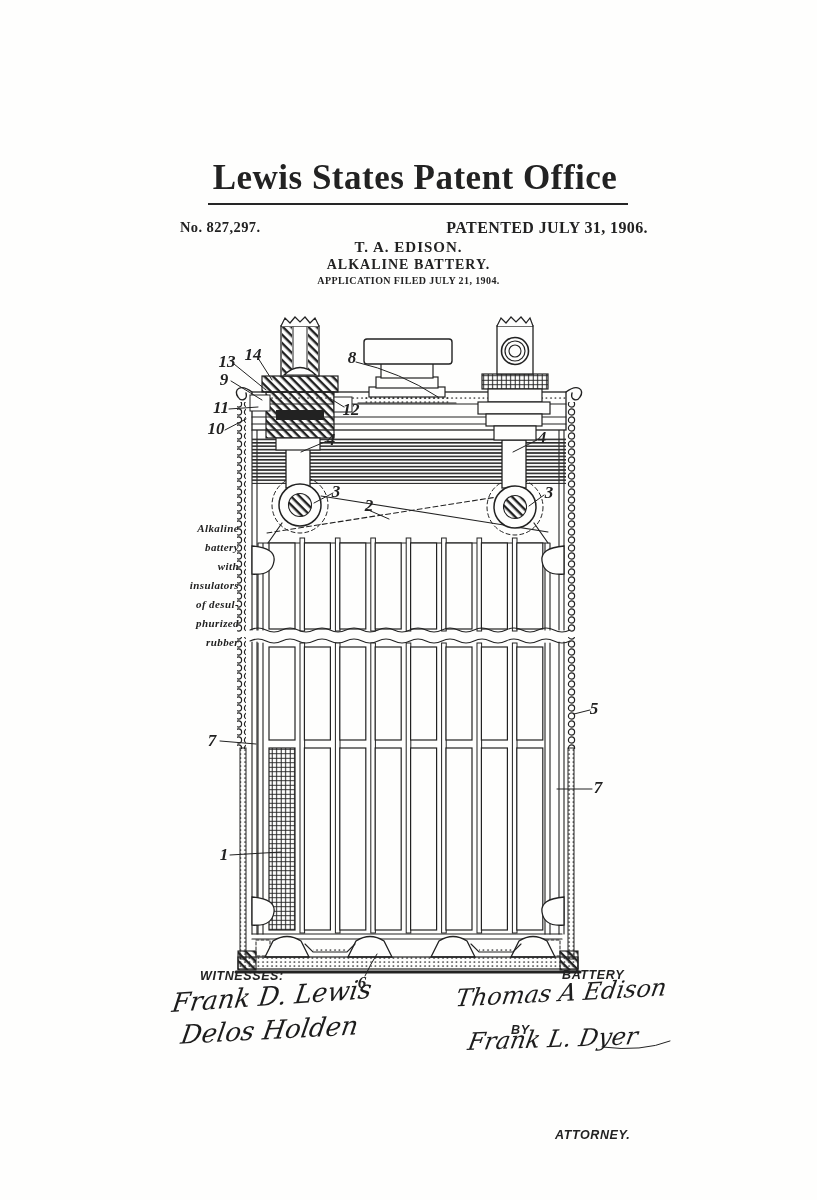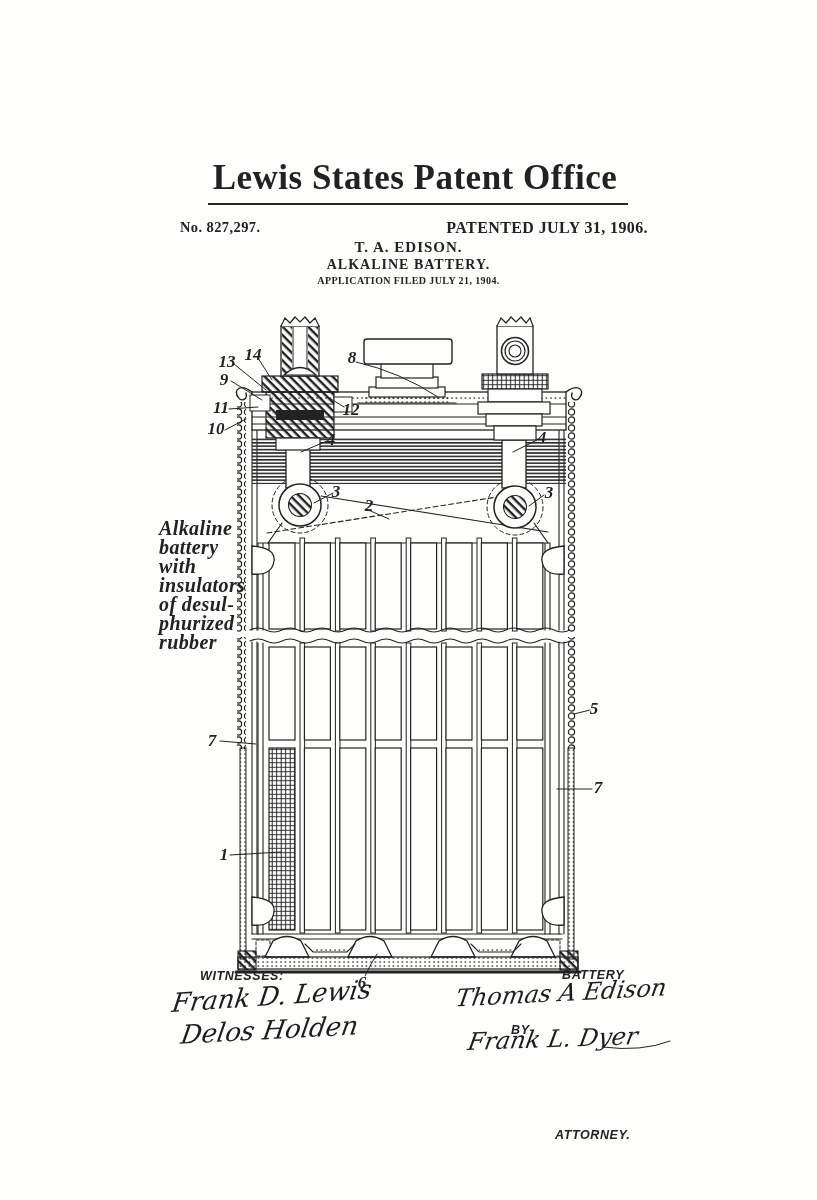--- a/index.html
+++ b/index.html
@@ -8,22 +8,22 @@
   .abs{position:absolute;}
   #office-title{left:203px;top:158px;width:424px;text-align:center;
     font-size:35px;font-weight:700;letter-spacing:.5px;line-height:40px;}
   #title-rule{left:208px;top:203px;width:420px;height:2.4px;background:#262626;}
   #patent-number{left:180px;top:219px;font-size:14.5px;font-weight:700;letter-spacing:.4px;}
   #patented-line{right:169px;top:219px;font-size:16px;font-weight:700;letter-spacing:.4px;}
   .centerline{left:100px;width:617px;text-align:center;font-weight:700;}
   #applicant-line{top:239px;font-size:15px;letter-spacing:1px;}
   #invention-title{top:257px;font-size:14px;letter-spacing:1px;}
   #application-line{top:275px;font-size:10px;letter-spacing:.4px;}
-  #margin-note{left:159px;top:519px;width:104px;text-align:left;white-space:pre-line;
-    font-style:italic;font-weight:700;font-size:20px;line-height:19px;letter-spacing:.4px;}
+  #margin-note{left:135px;top:519px;width:104px;text-align:right;white-space:pre-line;
+    font-style:italic;font-weight:700;font-size:11px;line-height:19px;letter-spacing:.4px;}
   .small-label{font-family:Liberation Sans, sans-serif;font-weight:700;font-style:italic;
     font-size:12.5px;letter-spacing:.6px;}
   #witnesses-label{left:200px;top:969px;}
   #inventor-label{left:562px;top:968px;}
   #by-label{left:511px;top:1014px;margin-top:9px;}
   #attorney-label{left:555px;top:1096px;margin-top:32px;}
   .signature{font-family:"DejaVu Serif", serif;font-style:italic;color:#1c1c1c;white-space:nowrap;}
   #witness-sig-1{left:172px;top:981px;font-size:26px;transform:rotate(-4deg) skewX(-12deg);}
   #witness-sig-2{left:181px;top:1015px;font-size:26px;transform:rotate(-3deg) skewX(-12deg);}
   #inventor-sig{left:456px;top:979px;font-size:24px;transform:rotate(-3deg) skewX(-12deg);}

